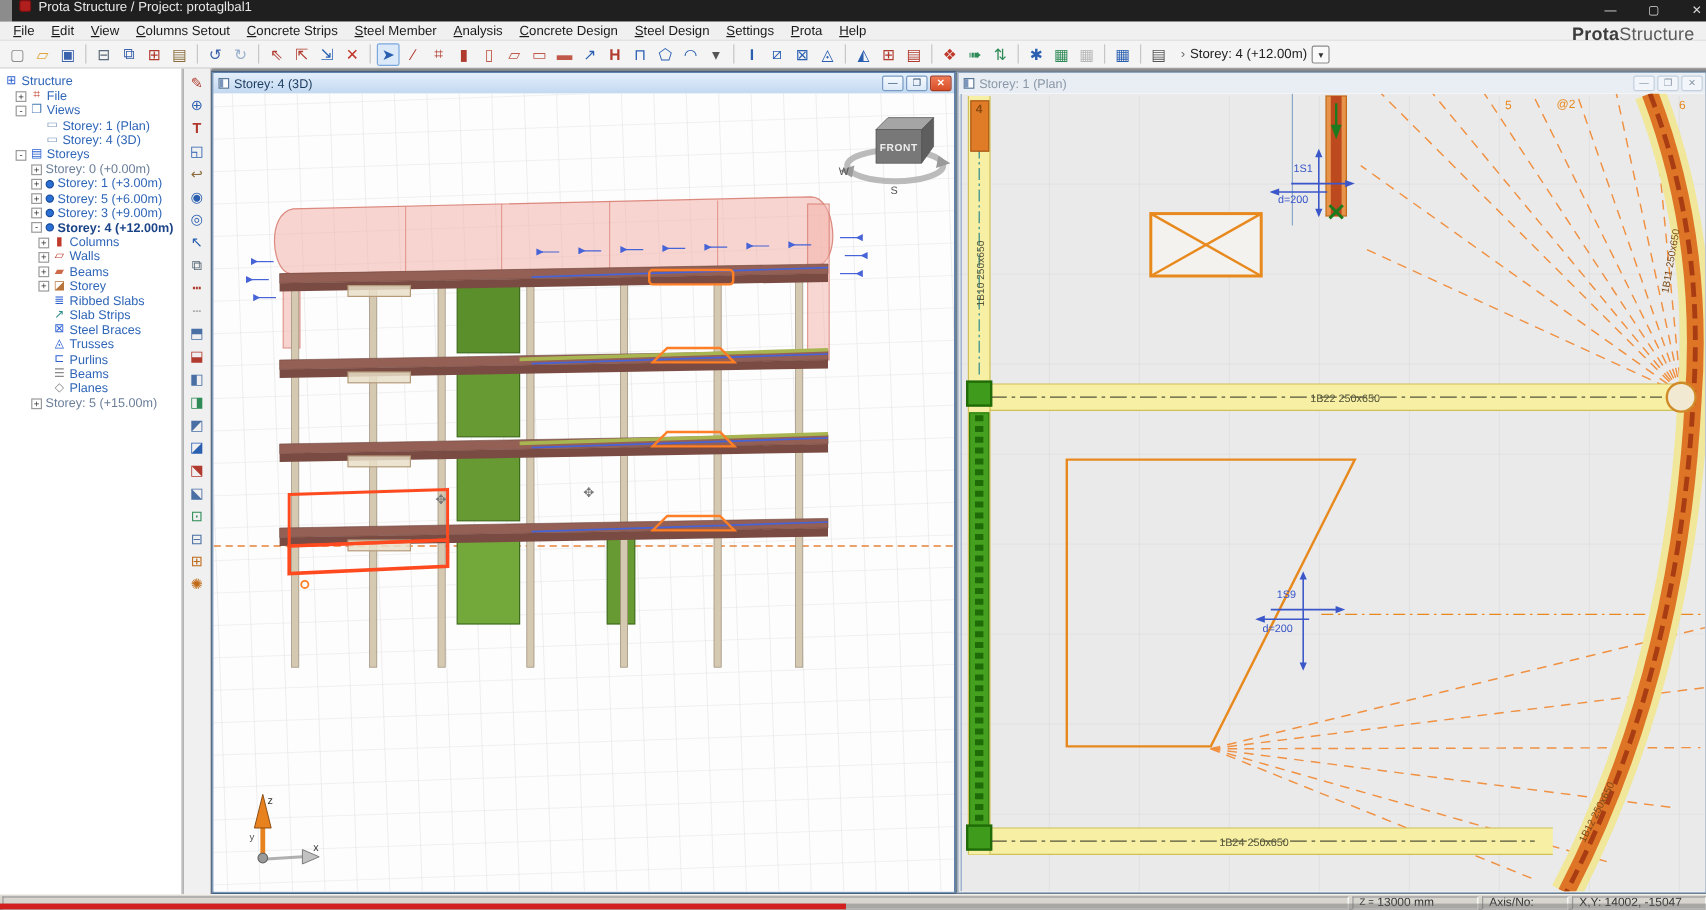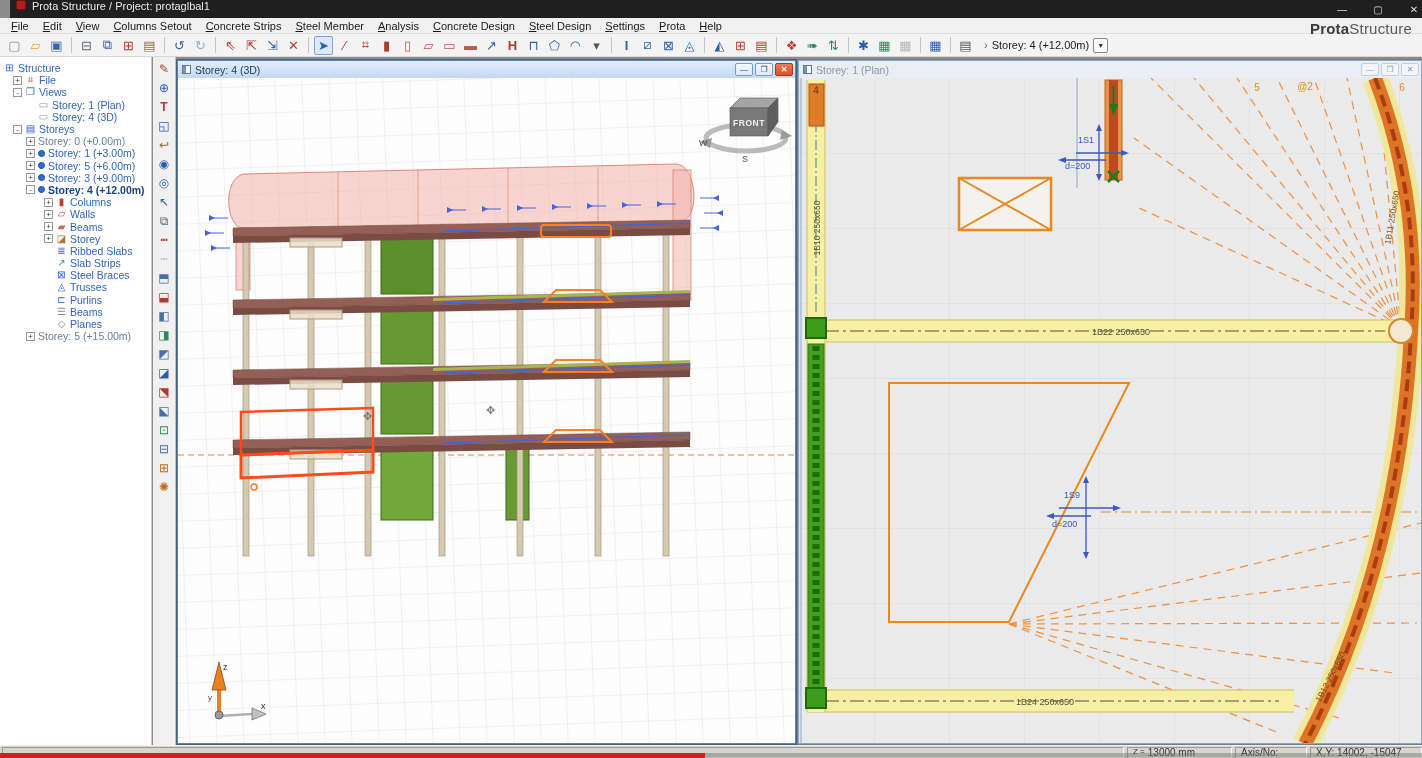--- a/index.html
+++ b/index.html
@@ -27,21 +27,21 @@
   .tbsep { width:1px; height:16px; background:#c6c6c6; margin:0 4px; display:inline-block; }
   .storey-chevron { font-size:11px; color:#666; margin:0 4px 0 8px; }
   .storey-label { font-size:11px; color:#222; }
   .dropbox { width:15px; height:15px; border:1px solid #8a8a8a; background:#fafafa; display:inline-flex; align-items:center; justify-content:center; font-size:8px; color:#333; margin-left:4px; border-radius:2px; }
 
   
   .main { position:absolute; top:57px; left:0; width:1422px; height:688px; }
   .tree { position:absolute; top:0; left:0; width:152px; height:688px; background:#fff; border-right:1px solid #c8c8c8; padding-top:5px; overflow:hidden; }
   .trow { display:flex; align-items:center; height:12.2px; font-size:10.5px; color:#2f66b8; white-space:nowrap; cursor:default; }
   .trow[data-lvl="0"]{ padding-left:4px; } .trow[data-lvl="1"]{ padding-left:13px; }
-  .trow[data-lvl="2"]{ padding-left:26px; } .trow[data-lvl="3"]{ padding-left:44px; }
+  .trow[data-lvl="2"]{ padding-left:26px; } .trow[data-lvl="3"]{ padding-left:32px; }
   .exp { width:9px; height:9px; border:1px solid #9a9a9a; background:#fff; font-size:8px; line-height:7px; text-align:center; color:#333; margin-right:3px; flex:0 0 auto; display:none; }
   .trow[data-exp="p"] .exp, .trow[data-exp="m"] .exp { display:inline-block; }
   .trow[data-exp="s"] .exp { display:inline-block; visibility:hidden; }
   .trow[data-exp="p"] .exp::before { content:"+"; }
   .trow[data-exp="m"] .exp::before { content:"-"; }
   .dot { display:none; width:7px; height:7px; border-radius:50%; background:#2a6fd4; border:1px solid #1a4a9a; margin-right:3px; flex:0 0 auto; }
   .trow[data-dot="1"] .dot { display:inline-block; }
   .ticon { display:none; margin-right:3px; font-size:10px; line-height:10px; width:11px; text-align:center; flex:0 0 auto; }
   .trow[data-icon] .ticon { display:inline-block; }
   .trow[data-bold="1"] .tlbl { font-weight:700; color:#1b4488; }

